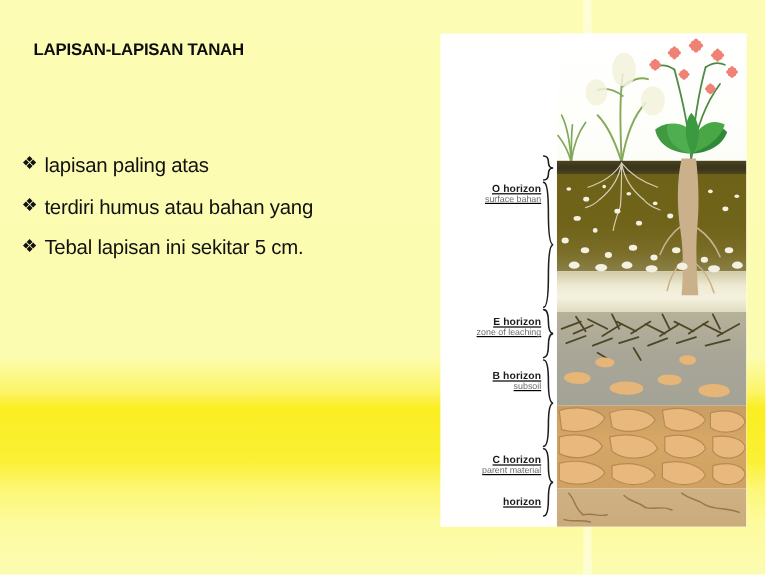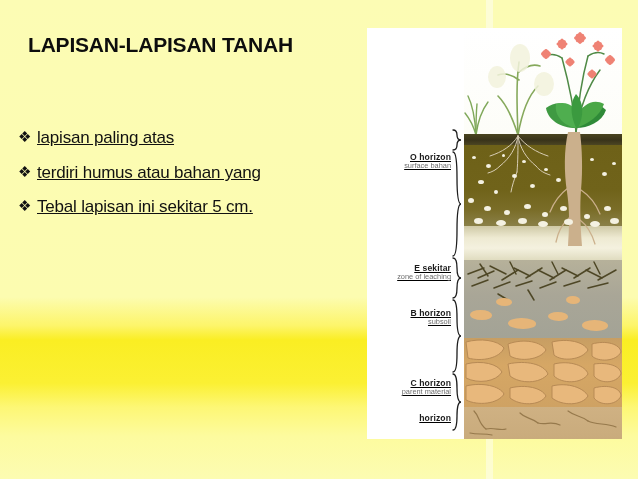--- a/index.html
+++ b/index.html
@@ -37,21 +37,21 @@
     top: 0;
     width: 7px;
     height: 479px;
     background: rgba(255,255,255,0.45);
   }
 
   #title {
     position: absolute;
     left: 28px;
     top: 33px;
-    font-size: 21px;
+    font-size: 14px;
     font-weight: bold;
     color: #0d0d0d;
     letter-spacing: -0.2px;
     white-space: nowrap;
   }
 
   #body-text {
     position: absolute;
     left: 18px;
     top: 128px;
@@ -75,21 +75,20 @@
   }
   .bullet-row .glyph {
     flex: 0 0 auto;
     width: 19px;
     font-size: 15px;
     line-height: 1.25;
     color: #111;
   }
   .bullet-row .btext {
     flex: 1 1 auto;
-    text-decoration: underline;
   }
   .btext .cont {
     display: block;
     padding-left: 12px;
   }
 
   
   #figure {
     position: absolute;
     left: 367px;
@@ -192,21 +191,21 @@
   </div>
 
   <div id="figure">
 
     <div id="labels">
       <div class="hz-label" style="top:125px;">
         <span class="hz-name">O horizon</span>
         <span class="hz-sub">surface bahan</span>
       </div>
       <div class="hz-label" style="top:236px;">
-        <span class="hz-name">E sekitar</span>
+        <span class="hz-name">E horizon</span>
         <span class="hz-sub">zone of leaching</span>
       </div>
       <div class="hz-label" style="top:281px;">
         <span class="hz-name">B horizon</span>
         <span class="hz-sub">subsoil</span>
       </div>
       <div class="hz-label" style="top:335px;margin-top:16px;">
         <span class="hz-name">C horizon</span>
         <span class="hz-sub">parent material</span>
       </div>

